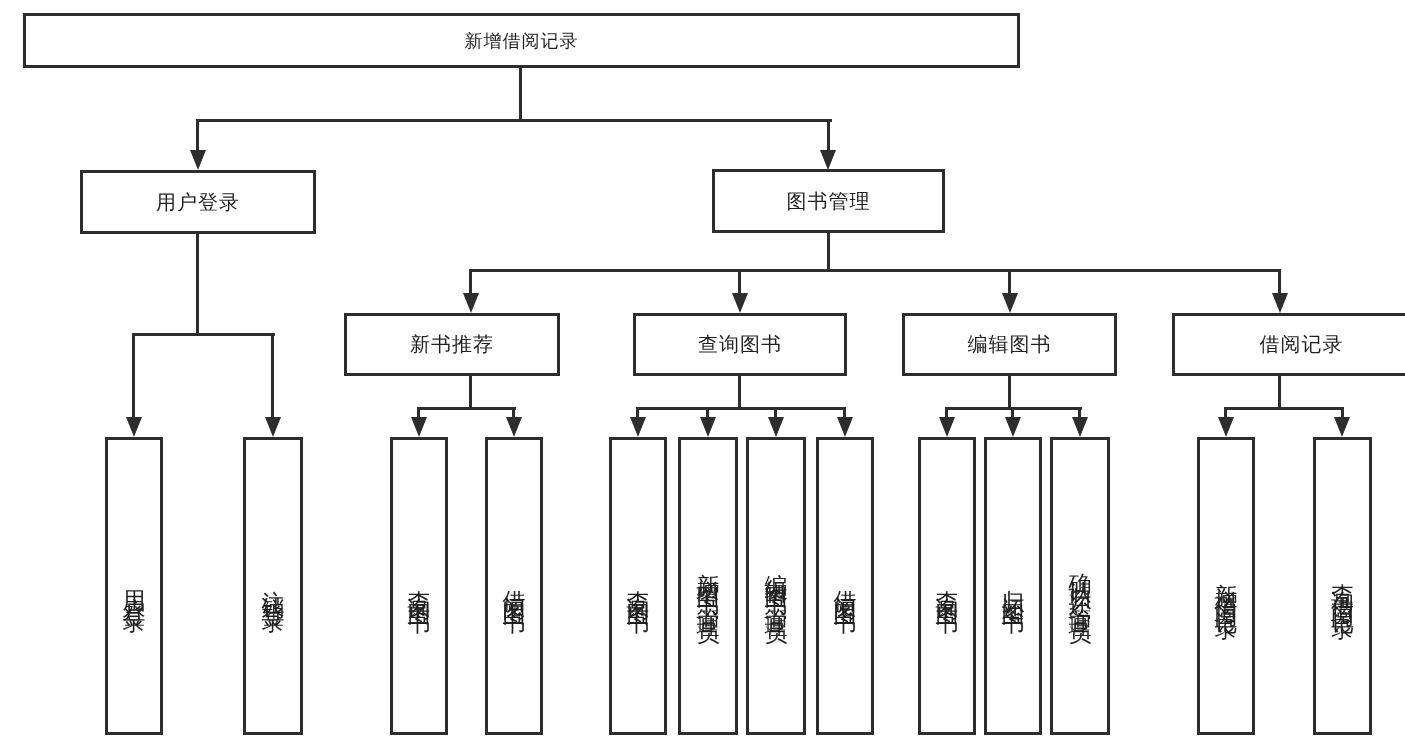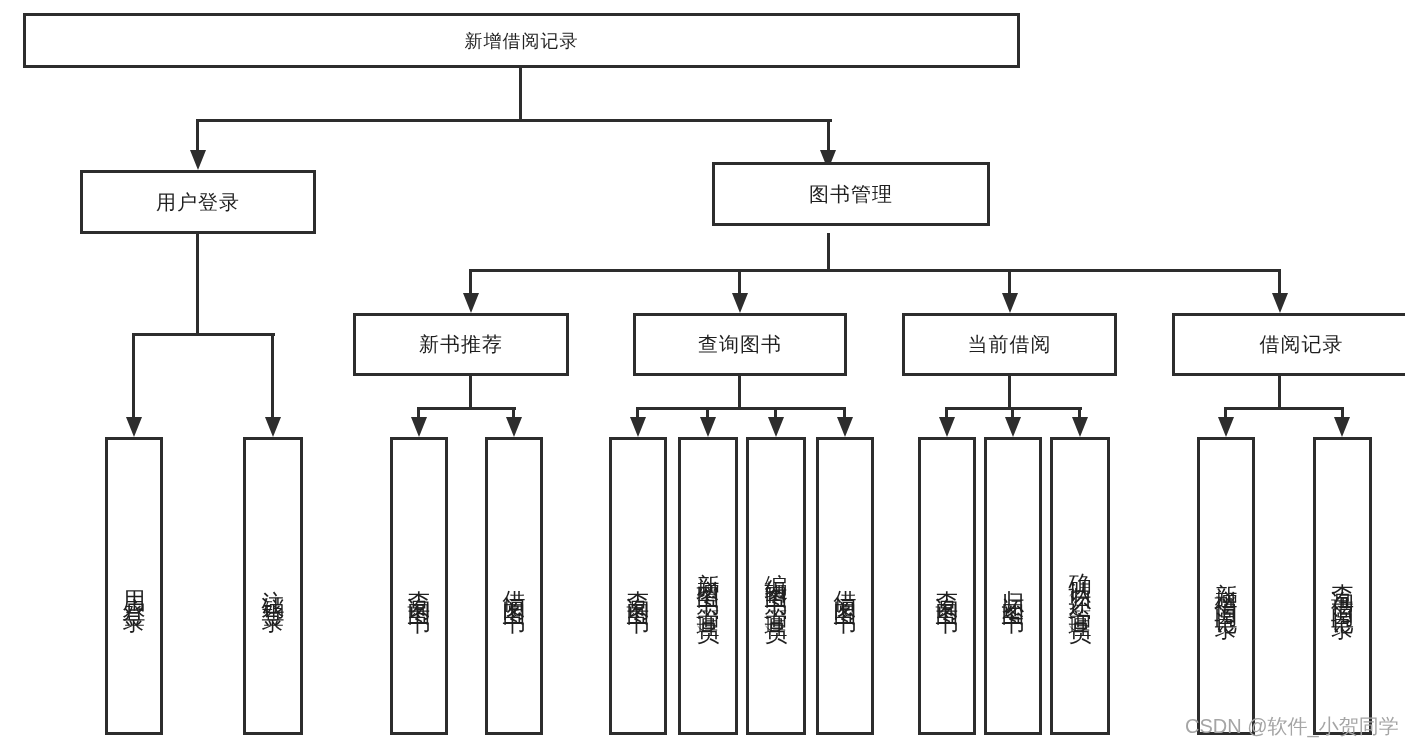--- a/index.html
+++ b/index.html
@@ -37,43 +37,43 @@
   <div class="box root-box" style="left:23px;top:13px;width:997px;height:55px">新增借阅记录</div>
 
   <div class="vl" style="left:519px;top:68px;height:53px"></div>
   <div class="hl" style="left:196px;top:119px;width:636px"></div>
   <div class="vl" style="left:196px;top:119px;height:33px"></div>
   <div class="tri" style="left:190px;top:150px"></div>
   <div class="vl" style="left:827px;top:119px;height:33px"></div>
   <div class="tri" style="left:820px;top:150px"></div>
 
   <div class="box head-box" style="left:80px;top:170px;width:236px;height:64px">用户登录</div>
-  <div class="box head-box" style="left:712px;top:162px;width:278px;height:64px">图书管理</div>
+  <div class="box head-box" style="left:712px;top:169px;width:233px;height:64px">图书管理</div>
 
   <div class="vl" style="left:196px;top:234px;height:101px"></div>
   <div class="hl" style="left:132px;top:333px;width:143px"></div>
   <div class="vl" style="left:132px;top:333px;height:86px"></div>
   <div class="tri" style="left:126px;top:417px"></div>
   <div class="vl" style="left:271px;top:333px;height:86px"></div>
   <div class="tri" style="left:265px;top:417px"></div>
 
   <div class="vl" style="left:827px;top:233px;height:38px"></div>
   <div class="hl" style="left:470px;top:269px;width:810px"></div>
   <div class="vl" style="left:469px;top:269px;height:26px"></div>
   <div class="tri" style="left:463px;top:293px"></div>
   <div class="vl" style="left:738px;top:269px;height:26px"></div>
   <div class="tri" style="left:732px;top:293px"></div>
   <div class="vl" style="left:1008px;top:269px;height:26px"></div>
   <div class="tri" style="left:1002px;top:293px"></div>
   <div class="vl" style="left:1278px;top:269px;height:26px"></div>
   <div class="tri" style="left:1272px;top:293px"></div>
 
-  <div class="box head-box" style="left:353px;top:313px;width:216px;height:63px">新书推荐</div>
+  <div class="box head-box" style="left:344px;top:313px;width:216px;height:63px">新书推荐</div>
   <div class="box head-box" style="left:633px;top:313px;width:214px;height:63px">查询图书</div>
-  <div class="box head-box" style="left:902px;top:313px;width:215px;height:63px">当前借阅</div>
+  <div class="box head-box" style="left:902px;top:313px;width:215px;height:63px">编辑图书</div>
   <div class="box head-box" style="left:1172px;top:313px;width:259px;height:63px">借阅记录</div>
 
   <div class="vl" style="left:469px;top:376px;height:33px"></div>
   <div class="hl" style="left:417px;top:407px;width:99px"></div>
   <div class="vl" style="left:417px;top:407px;height:12px"></div>
   <div class="tri" style="left:411px;top:417px"></div>
   <div class="vl" style="left:512px;top:407px;height:12px"></div>
   <div class="tri" style="left:506px;top:417px"></div>
 
   <div class="vl" style="left:738px;top:376px;height:33px"></div>
@@ -114,15 +114,14 @@
   <div class="box leaf" style="left:746px;top:437px;width:60px;height:298px">编辑图书（管理员）</div>
   <div class="box leaf" style="left:816px;top:437px;width:58px;height:298px">借阅图书</div>
 
   <div class="box leaf" style="left:918px;top:437px;width:58px;height:298px">查询图书</div>
   <div class="box leaf" style="left:984px;top:437px;width:58px;height:298px">归还图书</div>
   <div class="box leaf" style="left:1050px;top:437px;width:60px;height:298px">确认归还（管理员）</div>
 
   <div class="box leaf" style="left:1197px;top:437px;width:58px;height:298px">新增借阅记录</div>
   <div class="box leaf" style="left:1313px;top:437px;width:59px;height:298px">查询借阅记录</div>
 
-  <div class="wm" style="left:1185px;top:713px">CSDN @软件_小贺同学</div>
 
 </div>
 
 </body></html>

